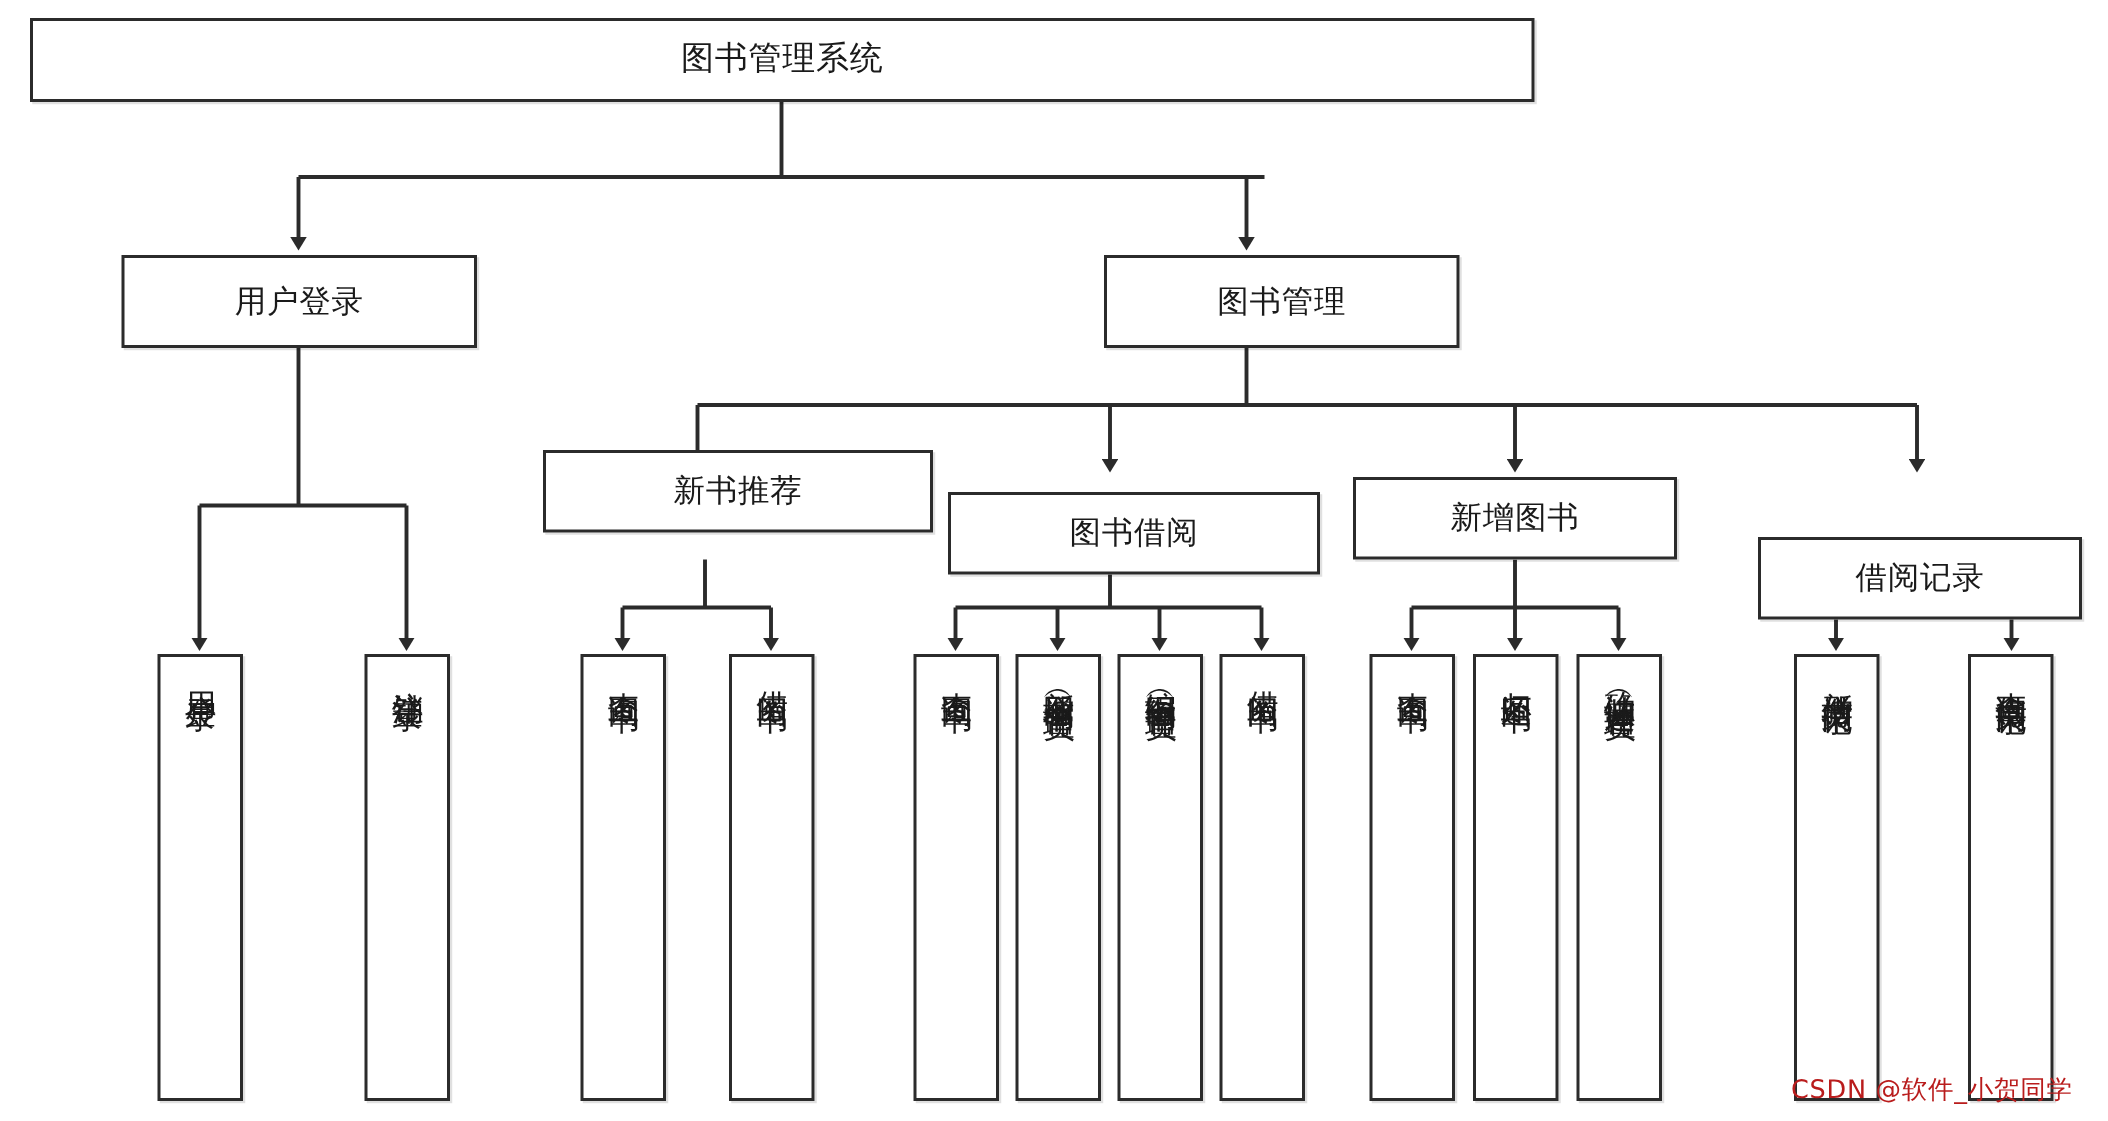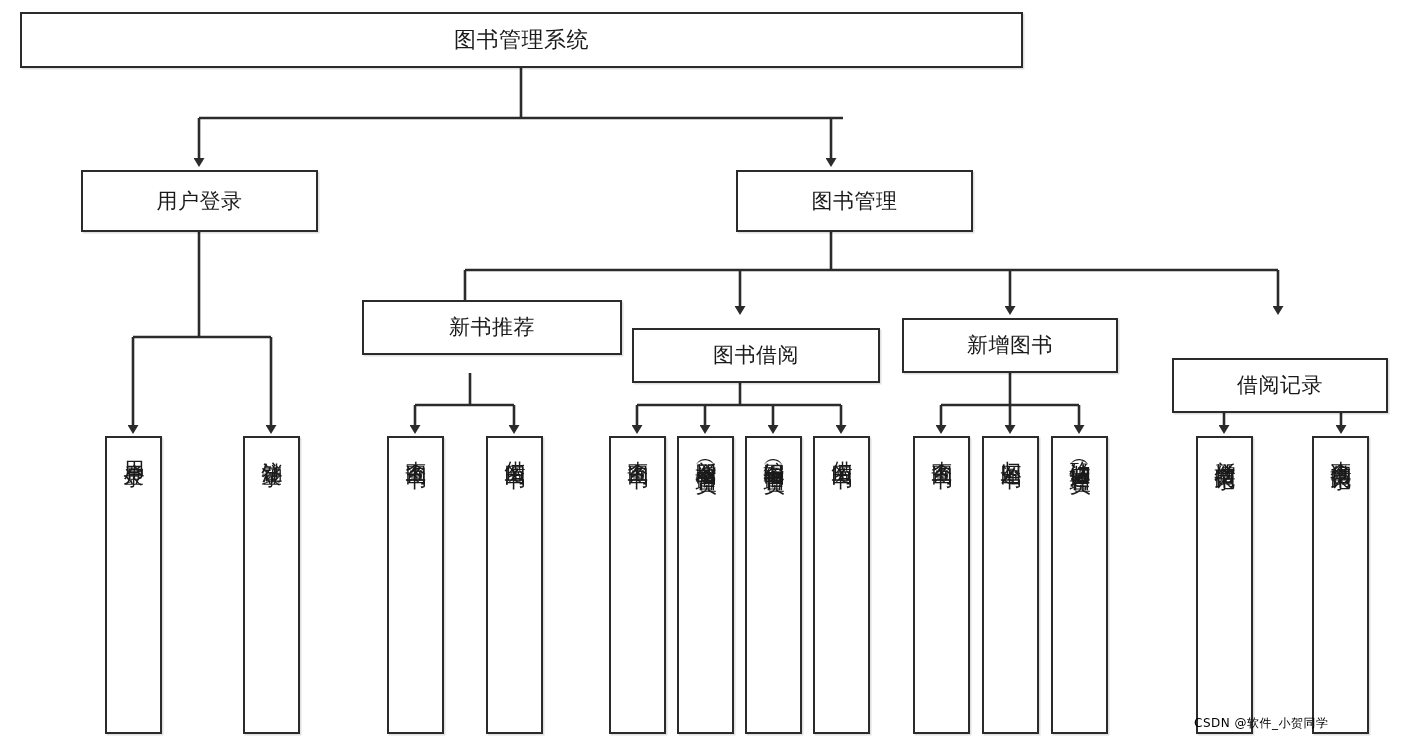--- a/index.html
+++ b/index.html
@@ -58,22 +58,22 @@
     writing-mode: vertical-rl;
     text-orientation: upright;
     letter-spacing: 2.5px;
     white-space: nowrap;
   }
   .node.vert.tall .label {
     letter-spacing: 2px;
   }
   .watermark {
     position: absolute;
-    font-size: 12px;
-    color: #000000;
+    font-size: 17px;
+    color: #b91c1c;
     white-space: nowrap;
     letter-spacing: 0.5px;
     text-align: right;
   }
 </style>
 </head>
 <body>
 
 <div id="canvas">
 

